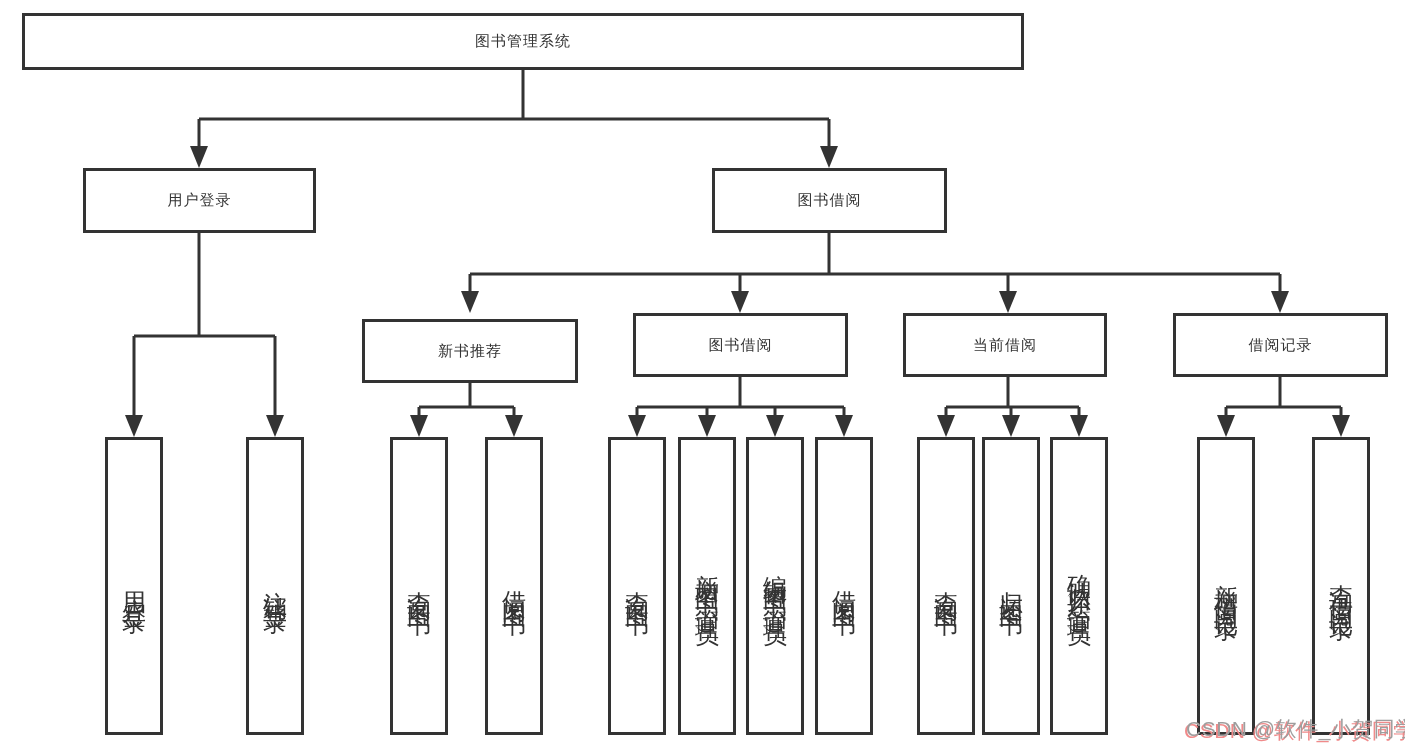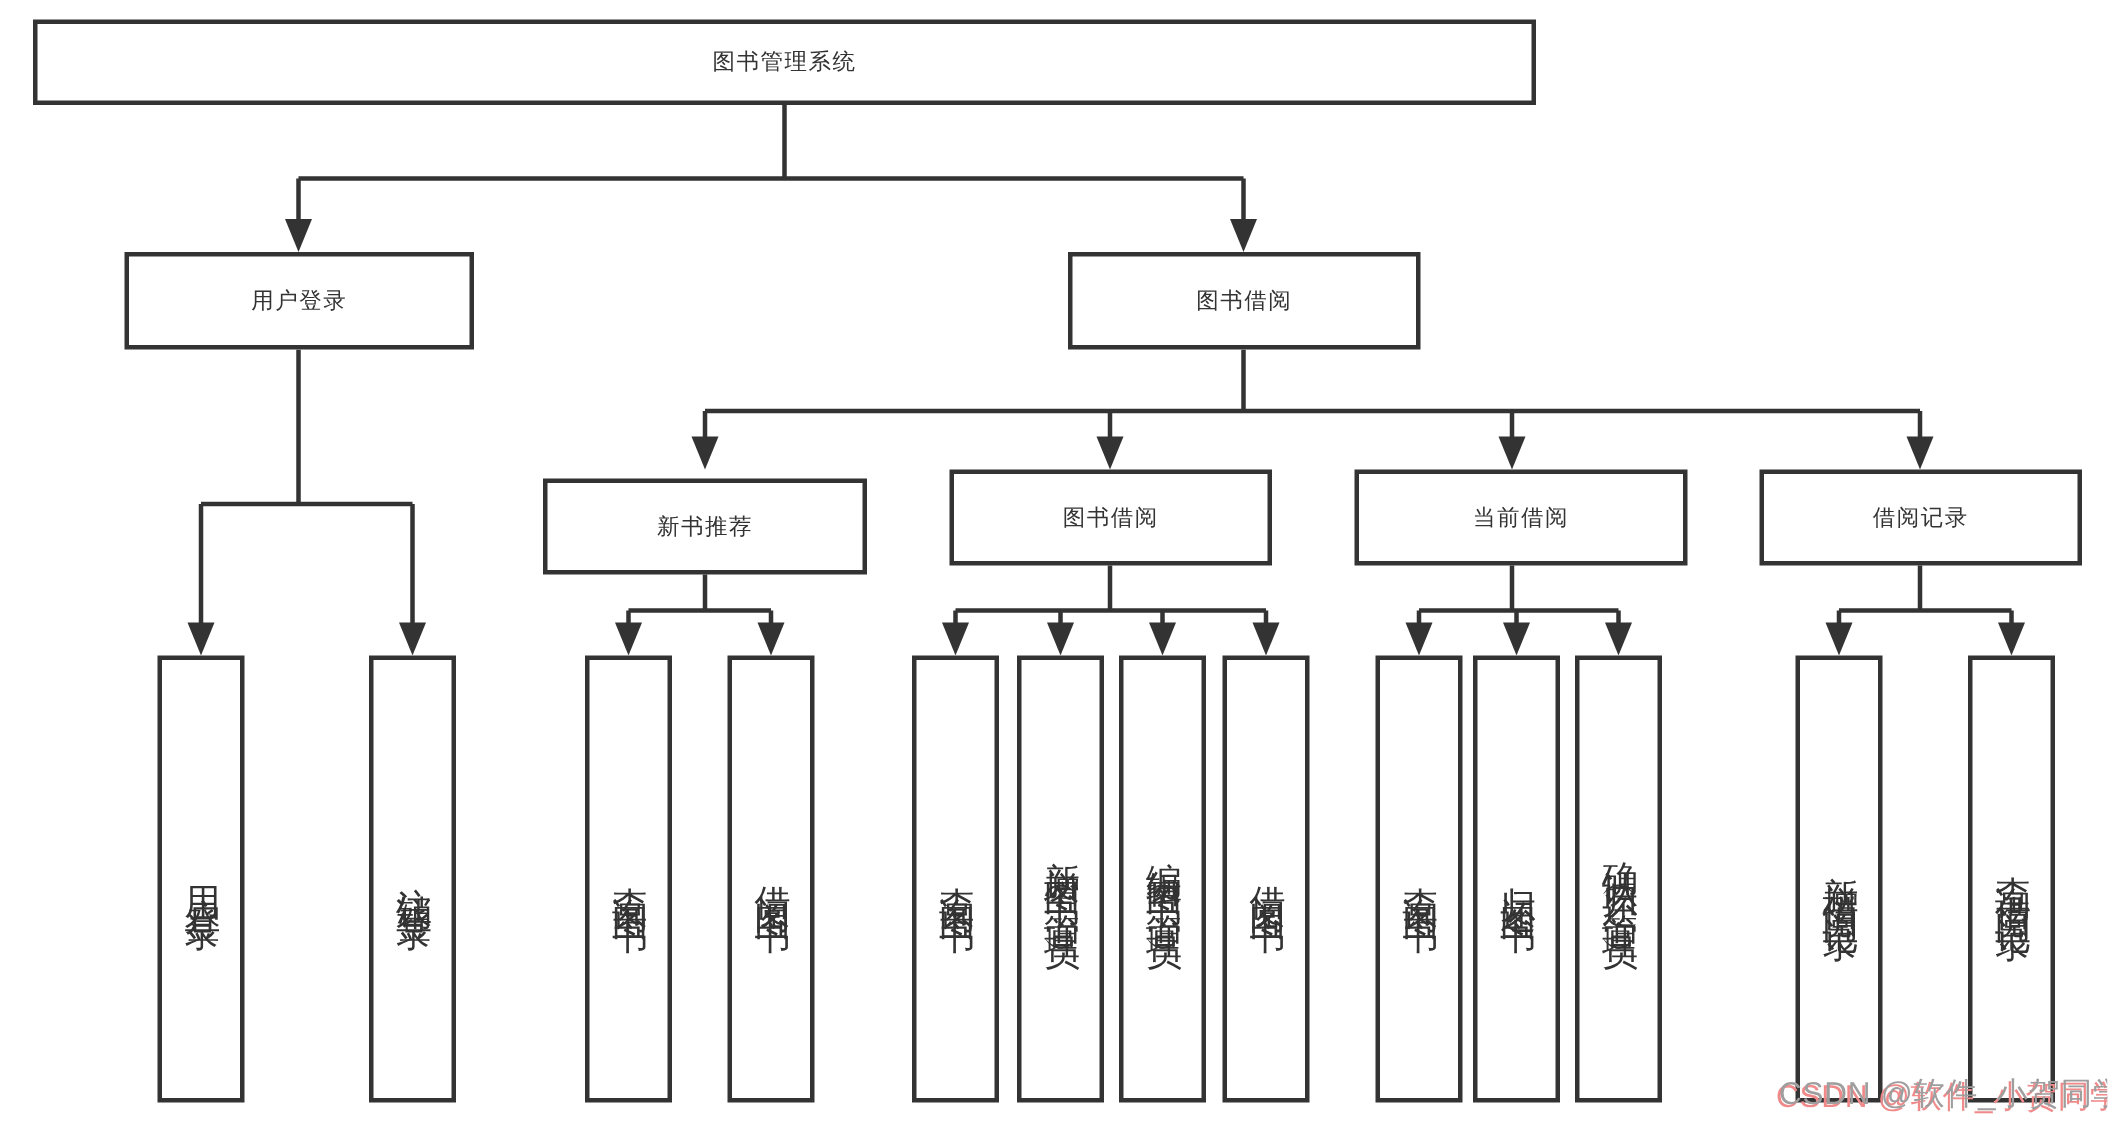--- a/index.html
+++ b/index.html
@@ -105,21 +105,21 @@
   <div class="hbox" style="left:712px;top:168px;width:235px;height:65px;">
     <span>图书借阅</span>
   </div>
 
   <div class="hbox" style="left:362px;top:319px;width:216px;height:64px;">
     <span>新书推荐</span>
   </div>
   <div class="hbox" style="left:633px;top:313px;width:215px;height:64px;">
     <span>图书借阅</span>
   </div>
-  <div class="hbox" style="left:903px;top:313px;width:222px;height:64px;">
+  <div class="hbox" style="left:903px;top:313px;width:204px;height:64px;">
     <span>当前借阅</span>
   </div>
   <div class="hbox" style="left:1173px;top:313px;width:215px;height:64px;">
     <span>借阅记录</span>
   </div>
 
   <div class="vbox" style="left:105px;">
     <span class="vlabel">用户登录</span>
   </div>
   <div class="vbox" style="left:246px;">

